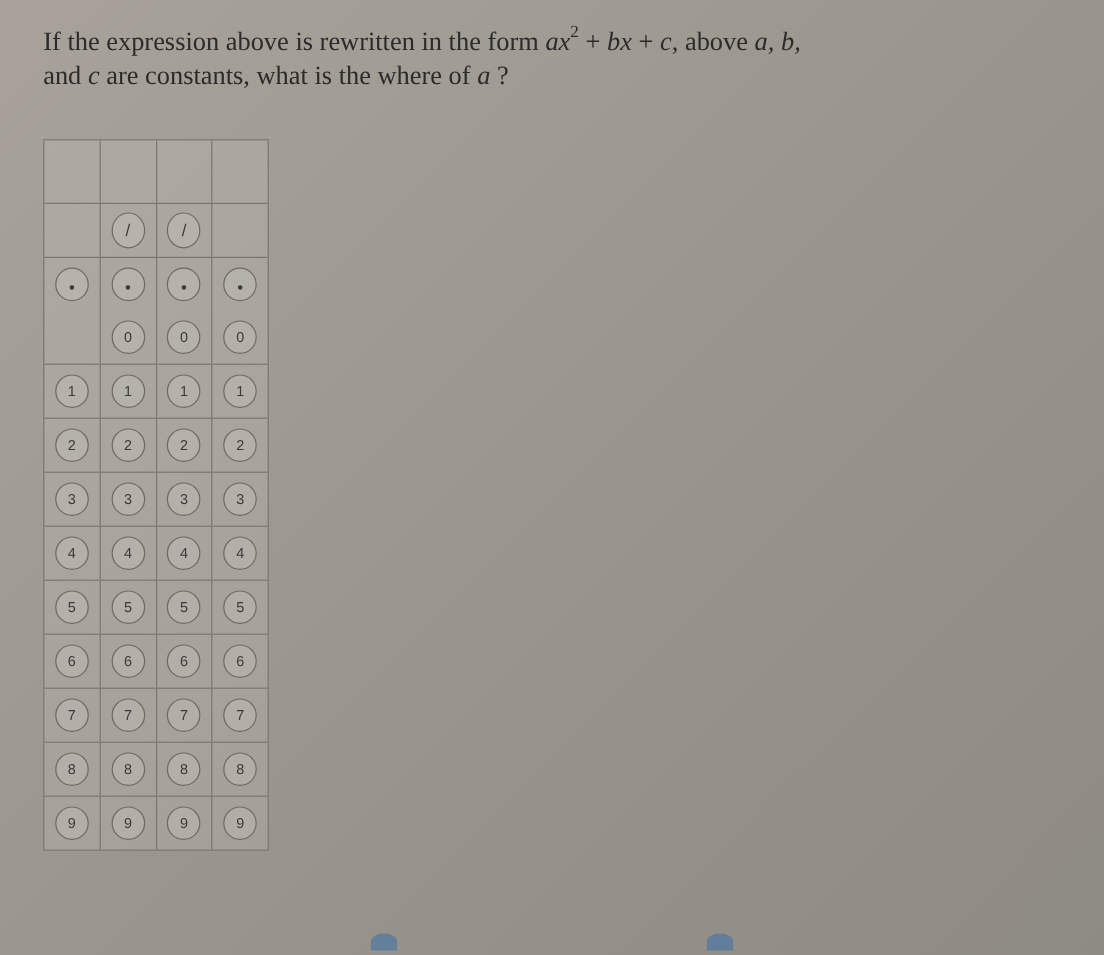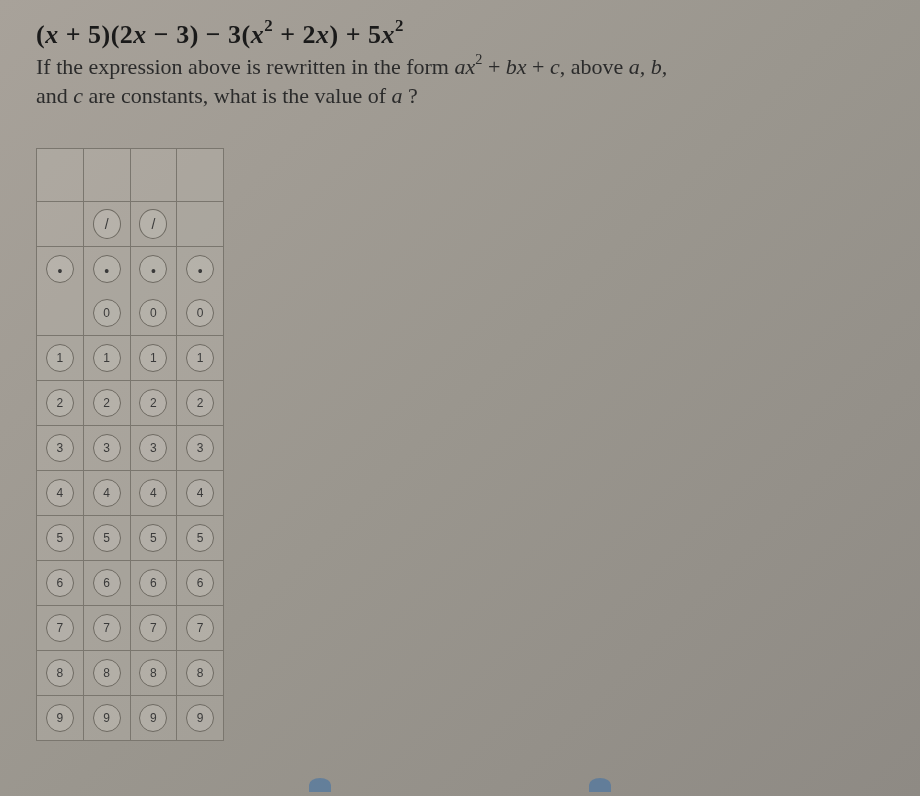--- a/index.html
+++ b/index.html
@@ -79,26 +79,23 @@
     width: 22px; height: 14px;
     background: #3b6fa8;
     border-radius: 50% 50% 0 0;
     opacity: 0.55;
   }
 </style>
 </head>
 <body>
 
 <div class="question-area">
-  <div class="expr">
-    (<span class="ital">x</span> + 5)(2<span class="ital">x</span> − 3) − 3(<span class="ital">x</span><span class="sup">2</span> + 2<span class="ital">x</span>) + 5<span class="ital">x</span><span class="sup">2</span>
-  </div>
   <div class="prompt">
     <span>If the expression above is rewritten in the form </span><span class="ital">a</span><span class="ital">x</span><span class="sup">2</span> + <span class="ital">b</span><span class="ital">x</span> + <span class="ital">c</span>,<span> above </span><span class="ital">a, b,</span><br>
-    <span>and </span><span class="ital">c</span><span> are constants, what is the value of </span><span class="ital">a</span><span> ?</span>
+    <span>and </span><span class="ital">c</span><span> are constants, what is the where of </span><span class="ital">a</span><span> ?</span>
   </div>
 </div>
 
 <div class="grid-wrap">
   <div class="grid-row blank-row">
     <div class="grid-cell"></div>
     <div class="grid-cell"></div>
     <div class="grid-cell"></div>
     <div class="grid-cell"></div>
   </div>

